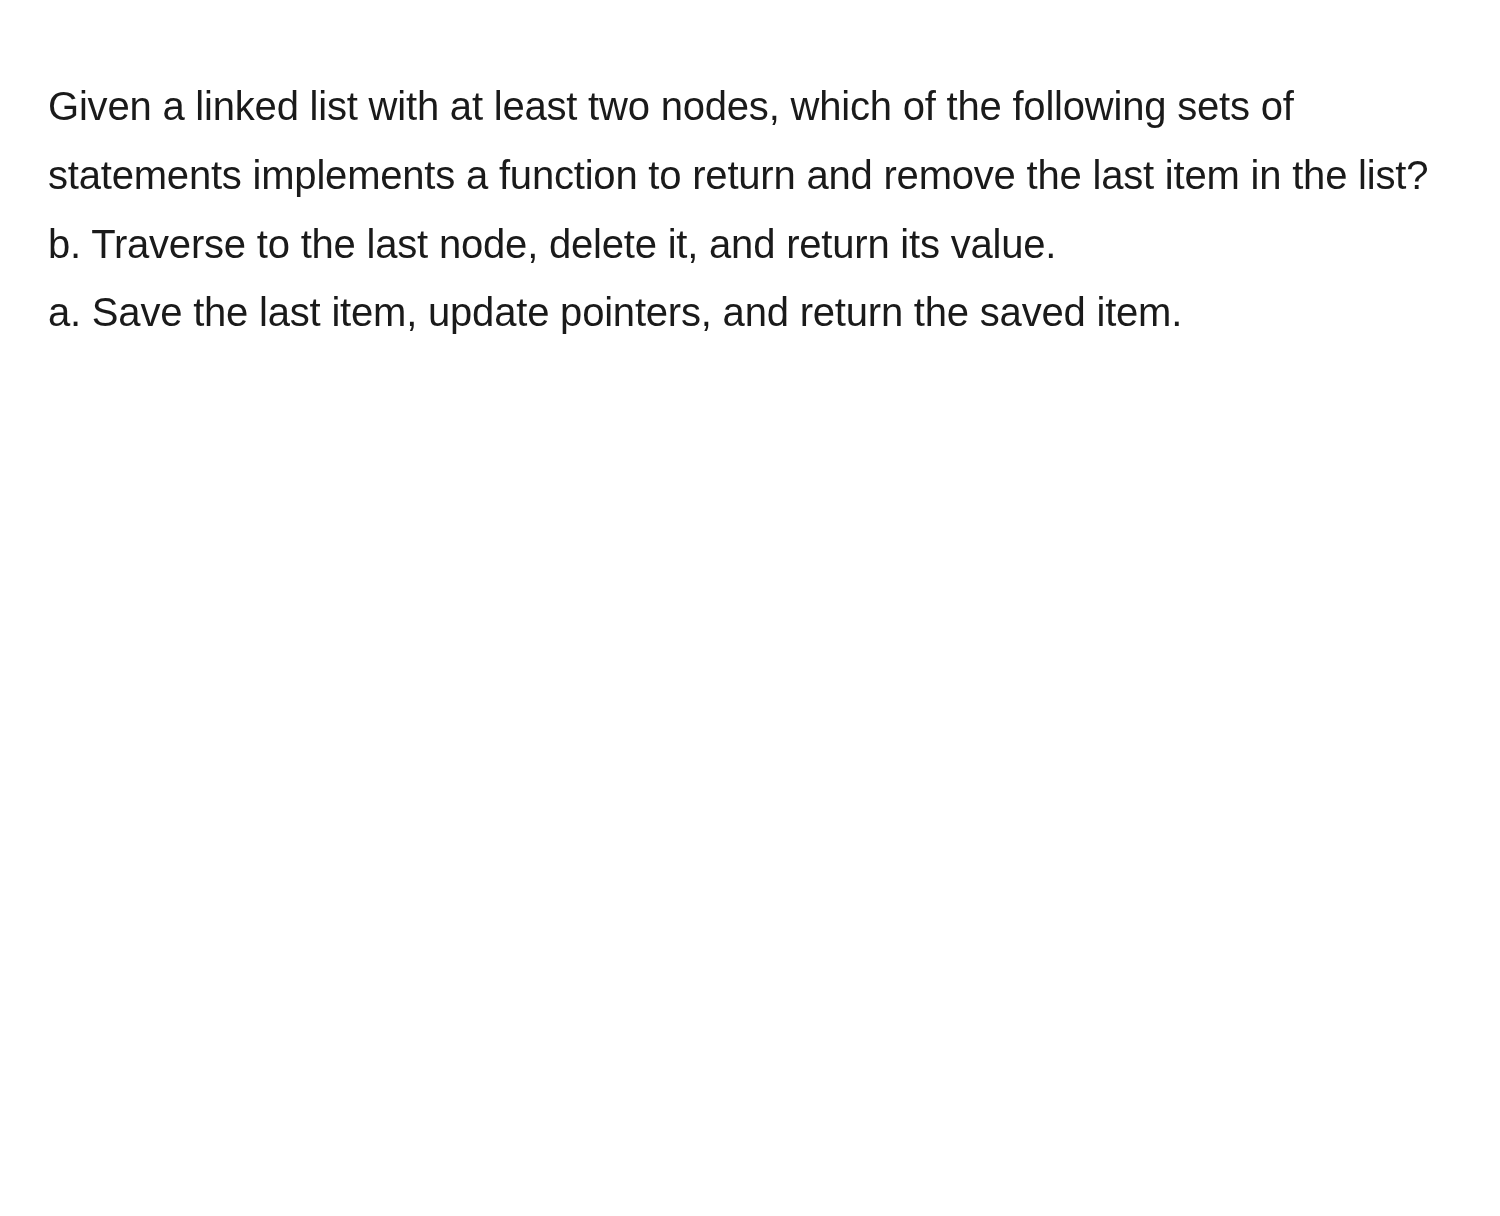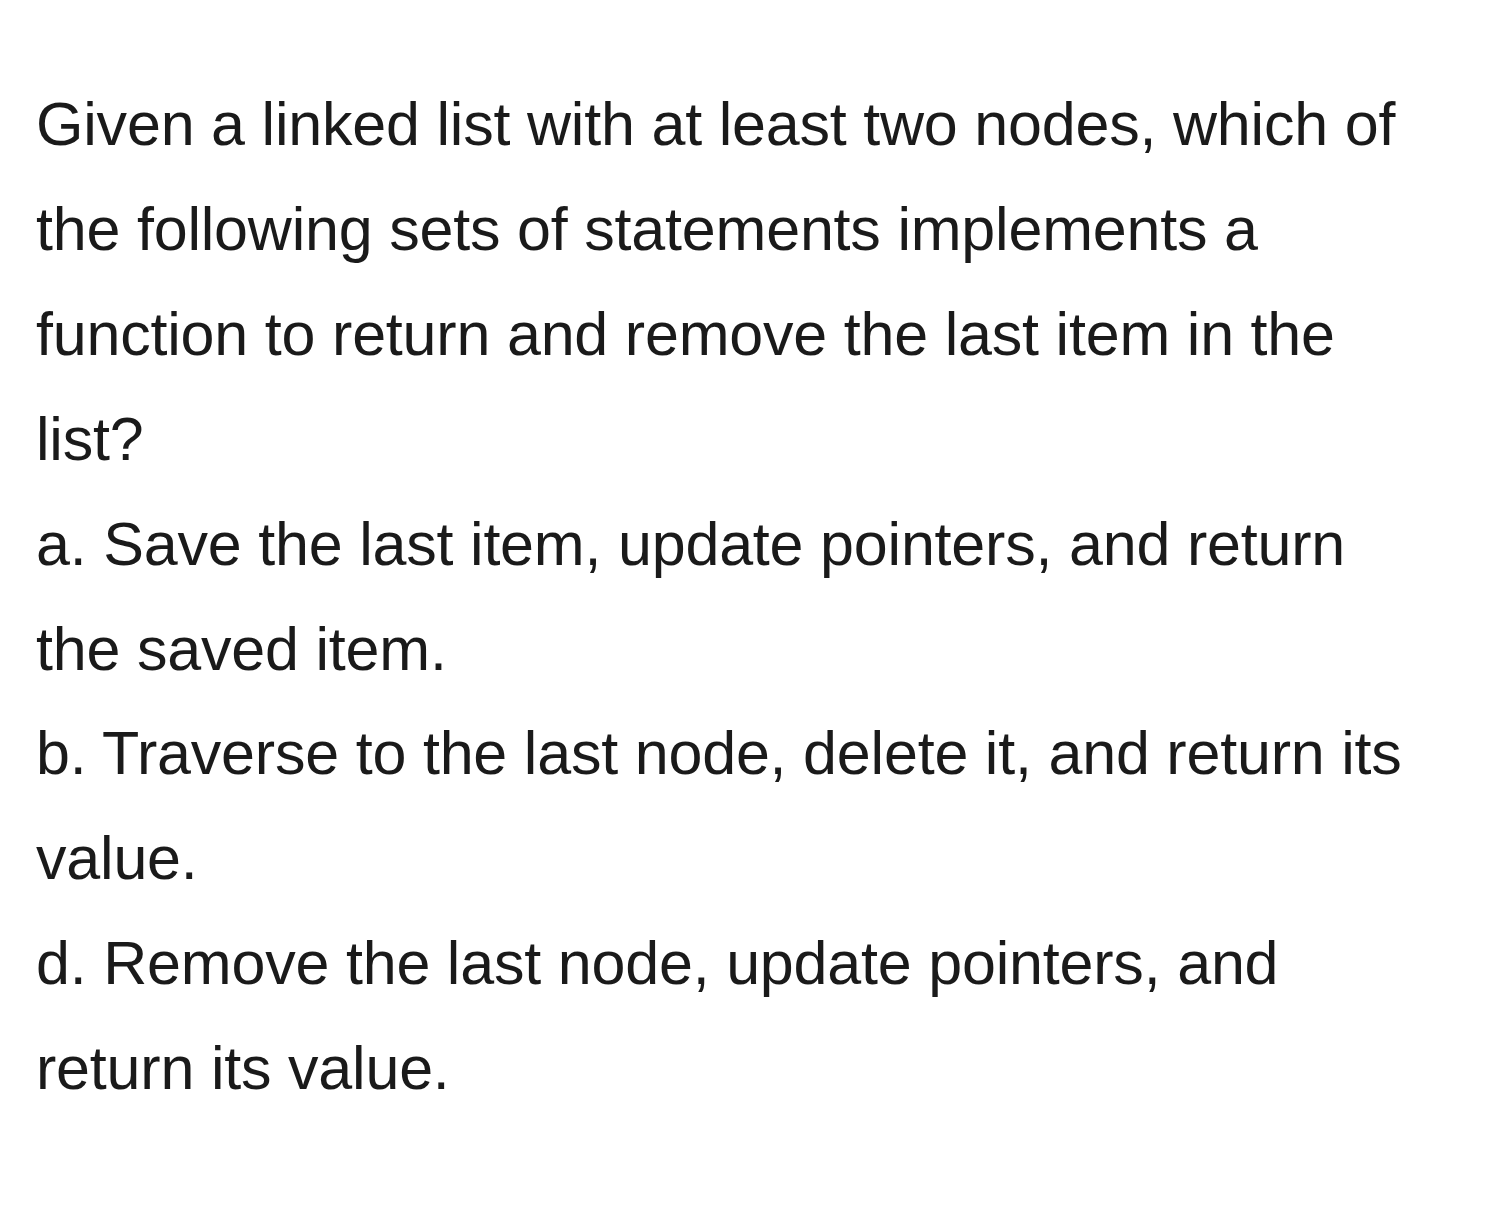--- a/index.html
+++ b/index.html
@@ -9,33 +9,32 @@
     }
     html, body {
       width: 1500px;
       height: 1216px;
       background: #ffffff;
       font-family: -apple-system, BlinkMacSystemFont, "Segoe UI", Helvetica, Arial, sans-serif;
       color: #1a1a1a;
       overflow: hidden;
     }
     .content {
-      padding: 72px 60px 60px 36px;
-      font-size: 61px;
+      padding: 72px 60px 60px 48px;
+      font-size: 40px;
       line-height: 1.72;
       letter-spacing: -0.2px;
     }
     .question {
       margin-bottom: 0;
     }
     .option {
       margin-bottom: 0;
     }
   </style>
 </head>
 <body>
 
 <div class="content">
   <div class="question">Given a linked list with at least two nodes, which of the following sets of statements implements a function to return and remove the last item in the list?</div>
+  <div class="option">b. Traverse to the last node, delete it, and return its value.</div>
   <div class="option">a. Save the last item, update pointers, and return the saved item.</div>
-  <div class="option">b. Traverse to the last node, delete it, and return its value.</div>
-  <div class="option">d. Remove the last node, update pointers, and return its value.</div>
 </div>
 
 </body></html>

